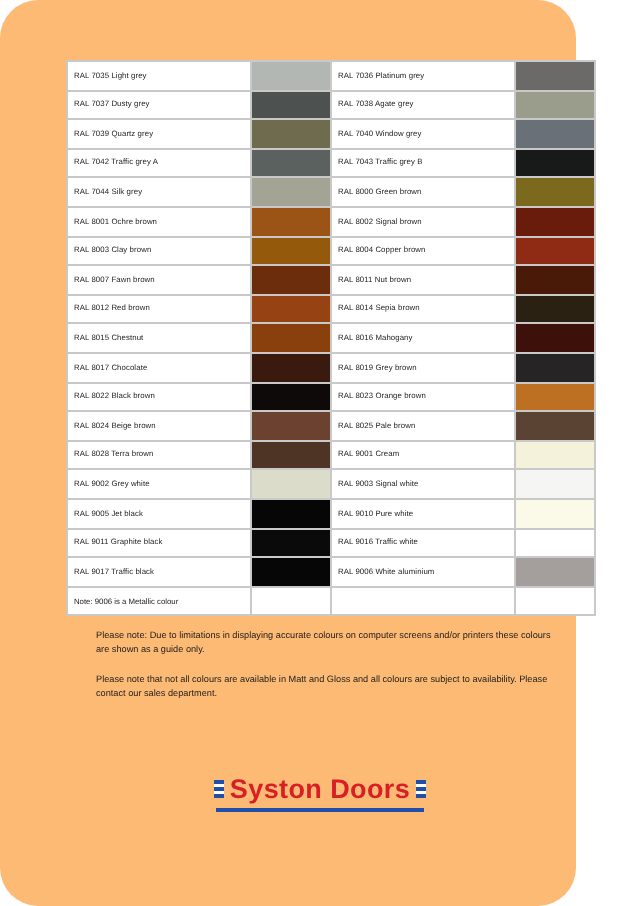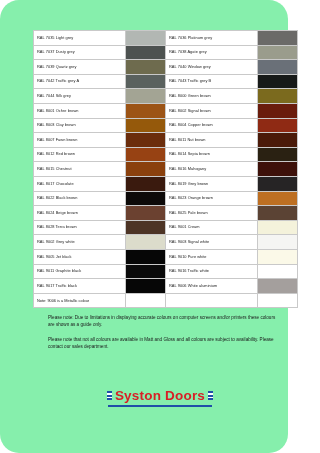--- a/index.html
+++ b/index.html
@@ -13,21 +13,21 @@
     font-family: "Liberation Sans", sans-serif;
     overflow: hidden;
     position: relative;
   }
 
   .page {
     position: absolute;
     left: 0; top: 0;
     width: 288px;
     height: 453px;
-    background: #86efac;
+    background: #fdba74;
     border-radius: 19px;
   }
 
   
   .swatch-table {
     position: absolute;
     left: 33px;
     top: 30px;
     width: 255px;
     border-collapse: collapse;

